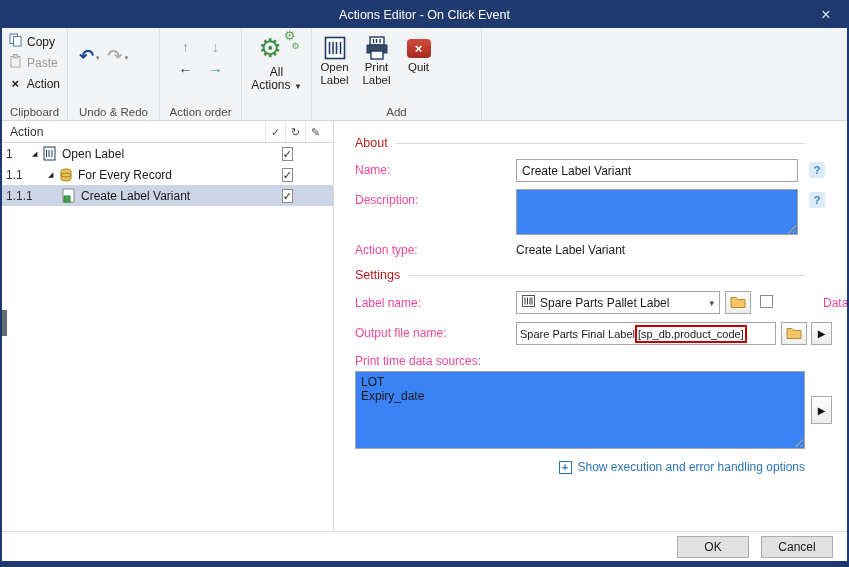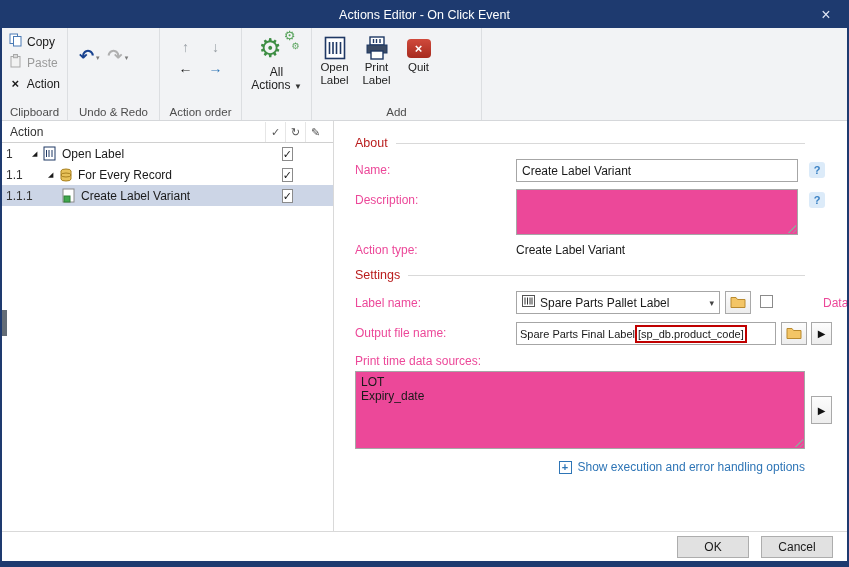--- a/index.html
+++ b/index.html
@@ -52,21 +52,21 @@
   .checkbox{width:13px;height:13px;background:#fff;border:1px solid #8b8b8b;box-sizing:border-box;font-size:11px;line-height:11px;text-align:center;color:#1a1a1a;font-weight:bold;}
   .scroll-thumb{position:absolute;left:0;top:189px;width:5px;height:26px;background:#636c76;}
 
   .formpanel{flex:1;position:relative;background:#fff;}
   .sec-header{position:absolute;display:flex;align-items:center;gap:8px;color:#b91c1c;font-size:12.5px;}
   .sec-header .rule{flex:1;height:1px;background:#d9d9d9;}
   .flabel{position:absolute;color:#ec4899;white-space:nowrap;text-align:right;}
   .fvalue{position:absolute;color:#1a1a1a;white-space:nowrap;}
   .tinput{position:absolute;box-sizing:border-box;border:1px solid #a6a6a6;background:#fff;font:12px "Liberation Sans","DejaVu Sans",sans-serif;padding:2px 5px;color:#1a1a1a;}
   .helpicon{position:absolute;width:16px;height:16px;border-radius:3px;background:#dcebf9;color:#3b82c4;font-weight:bold;font-size:11px;display:flex;align-items:center;justify-content:center;}
-  .multibox{position:absolute;box-sizing:border-box;border:1px solid #a6a6a6;background:#ec4899;padding:3px 5px;overflow:hidden;}
+  .multibox{position:absolute;box-sizing:border-box;border:1px solid #a6a6a6;background:#3b82f6;padding:3px 5px;overflow:hidden;}
   .multibox .boxtext{display:block;white-space:pre;font:12px "Liberation Sans","DejaVu Sans",sans-serif;}
   .grip{position:absolute;right:1px;bottom:1px;width:9px;height:9px;background:repeating-linear-gradient(135deg,#9b9b9b 0 1px,transparent 1px 3.4px);clip-path:polygon(100% 0,100% 100%,0 100%);}
   .combo{position:absolute;box-sizing:border-box;border:1px solid #a6a6a6;background:#fff;display:flex;align-items:center;gap:5px;padding:0 5px;}
   .combo .carrow{margin-left:auto;font-size:9px;color:#444;}
   .iconbtn{position:absolute;box-sizing:border-box;border:1px solid #a9a9a9;background:linear-gradient(#fdfdfd,#ededed);display:flex;align-items:center;justify-content:center;}
   .playglyph{font-size:10px;color:#111;}
   .outbox{display:flex;align-items:center;overflow:hidden;white-space:nowrap;font-size:11px;padding:2px 3px;}
   .redbox{border:2px solid #c00000;padding:1px 1px;flex:none;}
   .cb-abs{position:absolute;}
   .link-row{position:absolute;display:flex;align-items:center;gap:6px;color:#2e75b6;}

